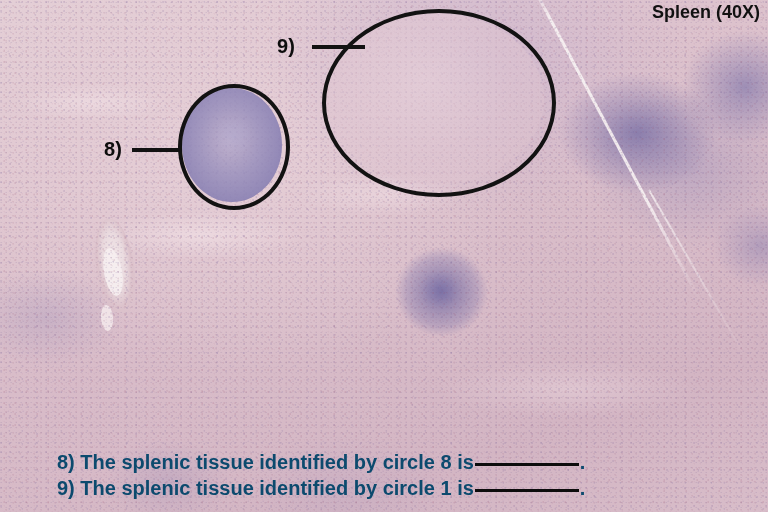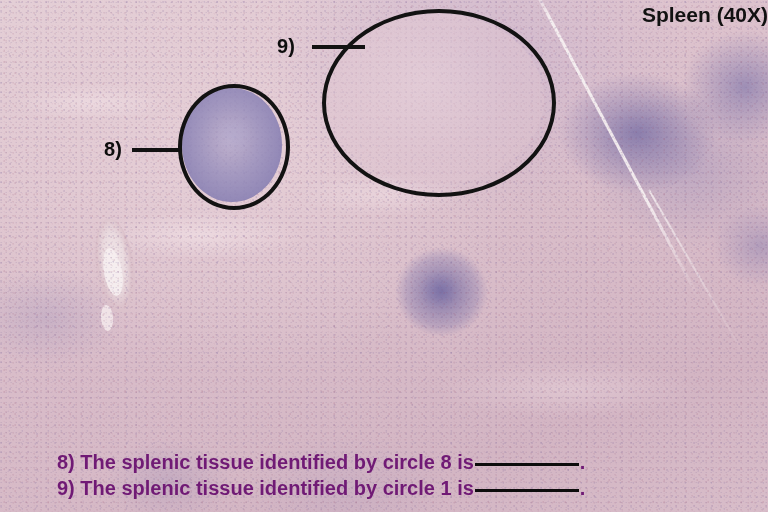--- a/index.html
+++ b/index.html
@@ -219,34 +219,34 @@
     font-size: 20px;
     line-height: 1;
     letter-spacing: 0.2px;
     white-space: nowrap;
   }
   #label-8 { left: 104px; top: 139px; }
   #label-9 { left: 277px; top: 36px; }
 
   #title {
     position: absolute;
-    right: 0;
+    right: 8px;
     top: 3px;
     color: #111111;
     font-weight: bold;
-    font-size: 21px;
+    font-size: 18px;
     line-height: 1.1;
     white-space: nowrap;
   }
 
   #questions {
     position: absolute;
     left: 57px;
     top: 449px;
-    color: #701a75;
+    color: #0c4a6e;
     font-weight: bold;
     font-size: 20px;
     line-height: 26px;
     white-space: nowrap;
   }
   .q-line { display: block; }
   .blank {
     display: inline-block;
     width: 104px;
     border-bottom: 3px solid #0c0c0c;

